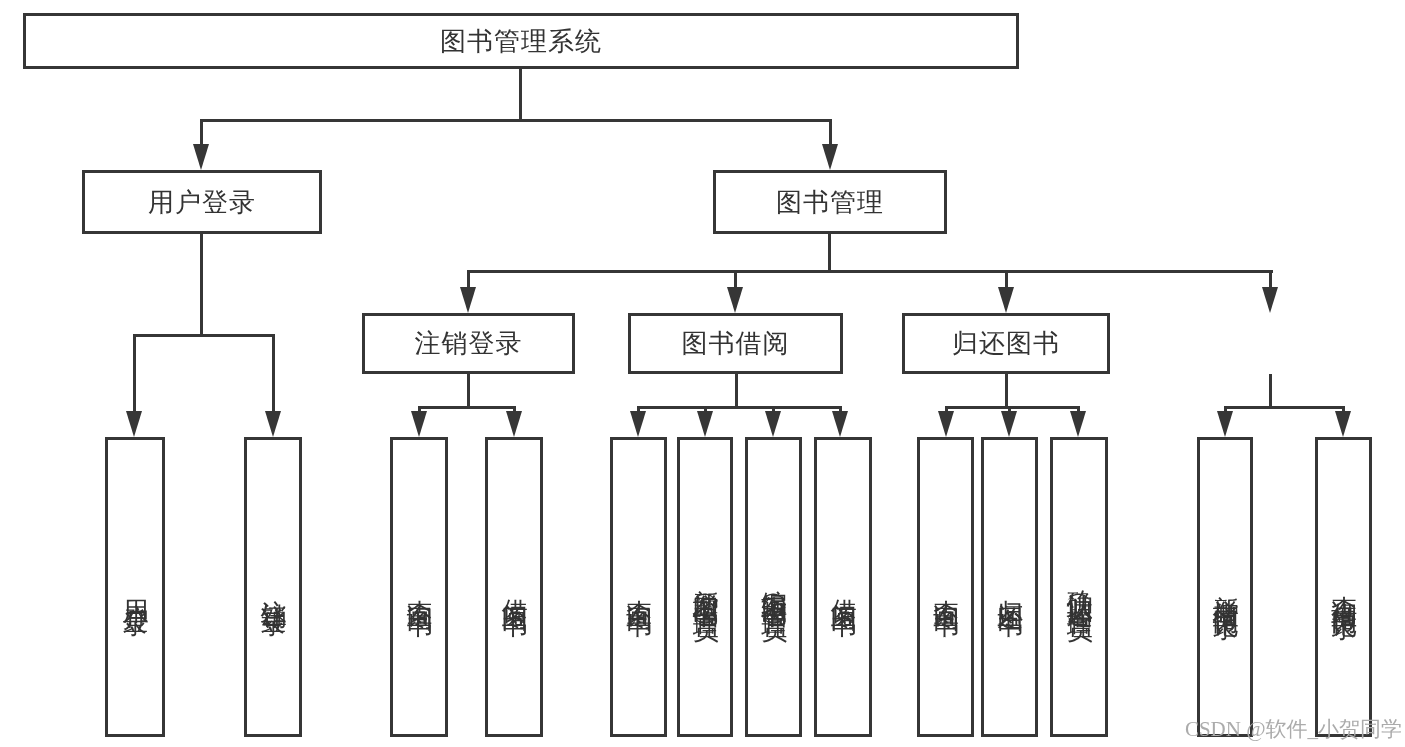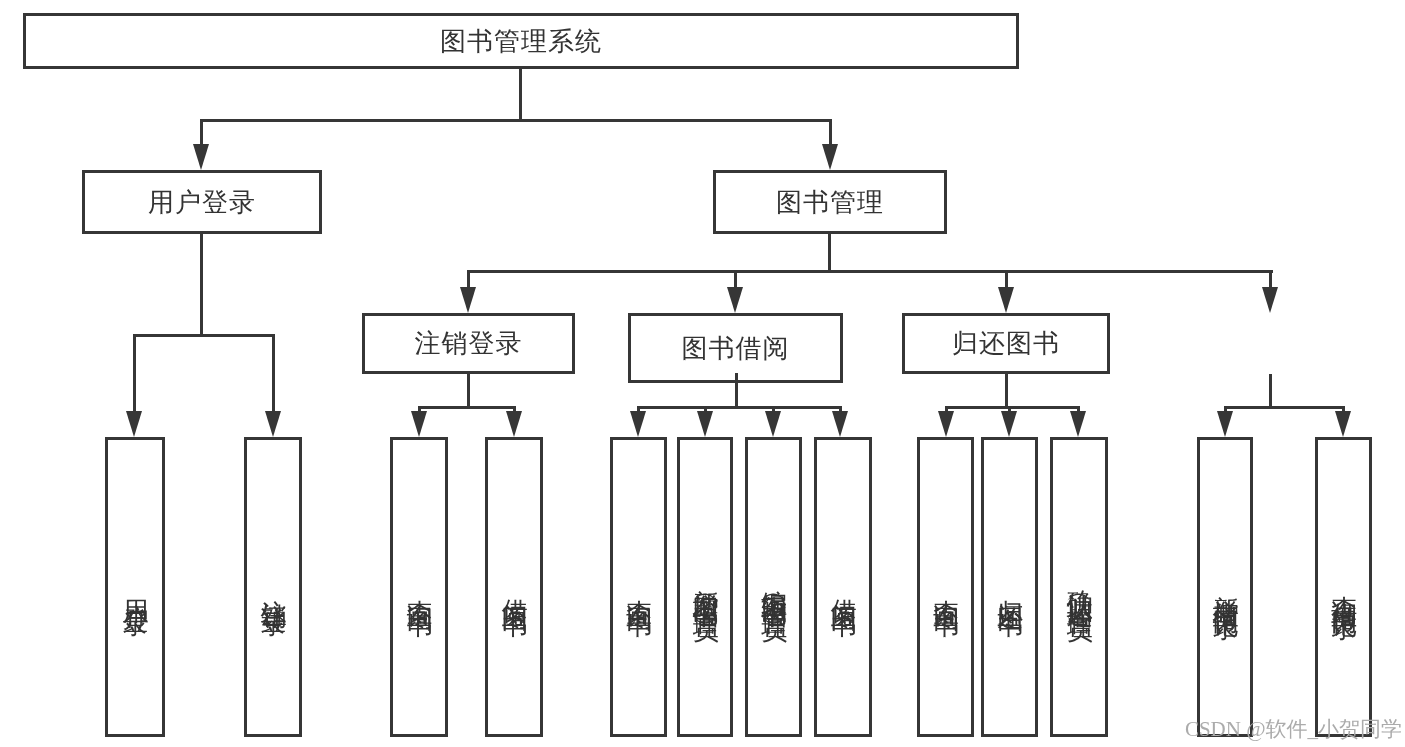--- a/index.html
+++ b/index.html
@@ -42,21 +42,21 @@
     width:0;height:0;
     border-left:8px solid transparent;
     border-right:8px solid transparent;
     border-top:26px solid #363636;
   }
   
   #n-root          {left:23px;  top:13px;  width:996px; height:56px;}
   #n-user-login    {left:82px;  top:170px; width:240px; height:64px;}
   #n-book-mgmt     {left:713px; top:170px; width:234px; height:64px;}
   #n-new-book-rec  {left:362px; top:313px; width:213px; height:61px;}
-  #n-book-borrow   {left:628px; top:313px; width:215px; height:70px;}
+  #n-book-borrow   {left:628px; top:313px; width:215px; height:61px;}
   #n-current-borrow{left:902px; top:313px; width:208px; height:61px;}
   #n-borrow-record {left:1165px;top:313px; width:210px; height:61px;}
   
   .leaf{top:437px;height:300px;}
   #n-leaf-user-login {left:105px; width:60px;}
   #n-leaf-logout     {left:244px; width:58px;}
   #n-rec-query-book  {left:390px; width:58px;}
   #n-rec-borrow-book {left:485px; width:58px;}
   #n-bb-query-book   {left:610px; width:57px;}
   #n-bb-add-book     {left:677px; width:56px;}

